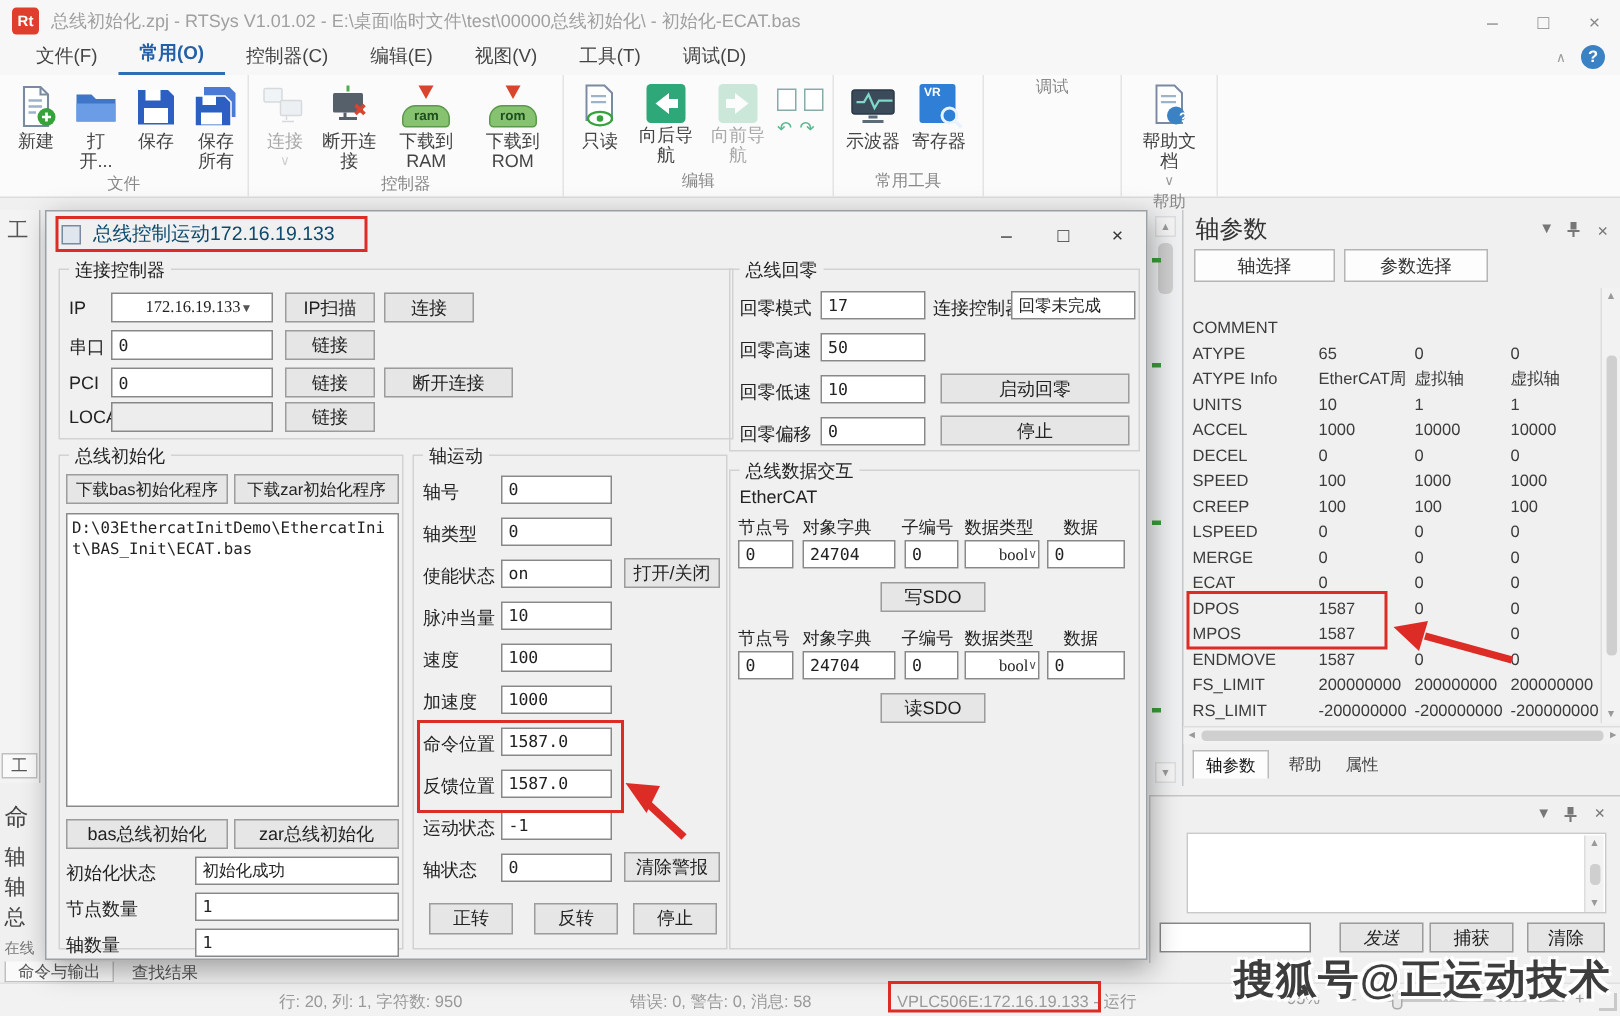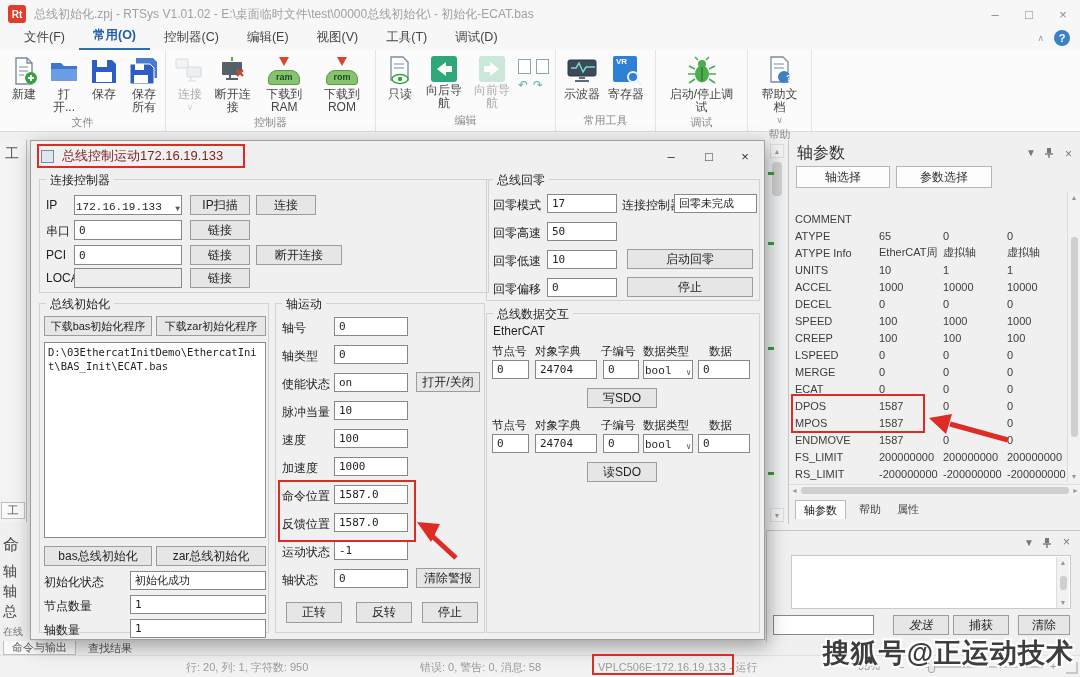--- a/index.html
+++ b/index.html
@@ -36,28 +36,28 @@
 .estop{position:absolute;right:8px;top:4px;width:118px;height:70px;background:#fff;border:1px solid #e2e2e2;border-radius:4px;box-shadow:0 1px 4px rgba(0,0,0,.12);display:flex;align-items:center;justify-content:center;gap:7px;}
 .octa{width:36px;height:36px;background:#cf2a20;clip-path:polygon(30% 0,70% 0,100% 30%,100% 70%,70% 100%,30% 100%,0 70%,0 30%);display:flex;align-items:center;justify-content:center;color:#fff;font-size:8px;font-weight:bold;}
 .estoplbl{font-size:14px;font-weight:bold;color:#333;}
 
 .btn{position:absolute;background:#e6e6e6;border:1px solid #9c9c9c;display:flex;align-items:center;justify-content:center;font-size:12px;color:#222;}
 .inp{position:absolute;background:#fff;border:1px solid #888;font-family:"DejaVu Sans Mono","Liberation Mono",monospace;font-size:11px;padding:1px 4px;color:#222;}
 .inp.dis{background:#ededed;}
 .lbl{position:absolute;font-size:12px;color:#222;white-space:nowrap;}
 .gb{position:absolute;border:1px solid #d2d2d2;}
 .leg{position:absolute;top:-8px;left:6px;background:#f0f0f0;padding:0 4px;font-size:12px;color:#222;}
-.combo{position:absolute;background:#fff;border:1px solid #888;display:flex;align-items:flex-end;font-family:Liberation Mono, monospace;font-size:11px;padding:1px 1px;color:#222;}
+.combo{position:absolute;background:#fff;border:1px solid #888;display:flex;align-items:center;font-family:Liberation Serif, serif;font-size:11px;padding:1px 22px;color:#222;}
 .combo .cv{flex:1;}
 .combo .ca{font-size:8px;color:#555;}
 
 .dialog{left:30px;top:140px;width:735px;height:500px;background:#f0f0f0;border:1px solid #9aa0a6;box-shadow:3px 6px 18px rgba(0,0,0,.35);z-index:30;}
 .dtitle{position:absolute;left:0;top:0;width:100%;height:30px;display:flex;align-items:center;}
 .dico{width:13px;height:13px;border:1px solid #7a8aa0;background:#dfe6ee;margin-left:10px;}
-.dtext{margin-left:8px;font-size:13px;color:#7f1d1d;}
+.dtext{margin-left:8px;font-size:13px;color:#0c4a6e;}
 .dctrl{position:absolute;top:0;height:30px;width:34px;display:flex;align-items:center;justify-content:center;color:#333;font-size:13px;}
 
 .panel{left:788px;top:140px;width:292px;height:384px;background:#f0f0f0;border-left:1px solid #c6c6c6;z-index:5;}
 .ptitle{position:absolute;left:8px;top:3px;font-size:16px;color:#333;}
 .pico{position:absolute;top:7px;color:#777;font-size:10px;}
 .selbtn{position:absolute;top:26px;height:22px;background:#fdfdfd;border:1px solid #b5b5b5;display:flex;align-items:center;justify-content:center;font-size:12px;}
 .thead{position:absolute;top:52px;height:18px;background:#fafafa;border-top:1px solid #d5d5d5;border-bottom:1px solid #cfcfcf;font-size:11px;color:#333;display:flex;align-items:center;}
 .tcell{border-right:1px solid #e0e0e0;height:100%;display:flex;align-items:center;padding-left:6px;}
 .trow{position:absolute;height:17px;font-size:11px;color:#3c3c3c;display:flex;align-items:center;}
 .tn{width:84px;padding-left:6px;}
@@ -275,34 +275,20 @@
               <path d="M10 10l5 5" stroke="#eaf2fb" stroke-width="2.4"></path>
             </svg>
         </span>
         <span>寄存器</span>
       </div>
     </div>
     <div class="rlabel">常用工具</div>
   </div>
 
   <div class="rgroup" style="left:656px;width:92px;">
-    <div class="rbtns" style="justify-content:center;">
-      <div class="rbtn">
-        <span class="icon30">
-            <svg width="30" height="30">
-              <path d="M11 4l-3-3M19 4l3-3" stroke="#4cae4f" stroke-width="1.6"></path>
-              <circle cx="15" cy="8" r="4" fill="#4cae4f"></circle>
-              <ellipse cx="15" cy="18" rx="7" ry="8.5" fill="#4cae4f"></ellipse>
-              <path d="M8 13L2 10M8 18H1M8 23l-6 4M22 13l6-3M22 18h7M22 23l6 4" stroke="#4cae4f" stroke-width="1.6"></path>
-              <path d="M15 11v14" stroke="#2e7d32" stroke-width="1.4"></path>
-            </svg>
-          </span>
-        <span>启动/停止调试</span>
-      </div>
-    </div>
     <div class="rlabel">调试</div>
   </div>
 
   <div class="rgroup" style="left:748px;width:64px;">
     <div class="rbtns" style="justify-content:center;">
       <div class="rbtn">
         <span class="icon30">
             <svg width="30" height="30">
               <path d="M6 1h12l5 5v20H6z" fill="#fff" stroke="#7a8aa0" stroke-width="1.3"></path>
               <path d="M9 8h10M9 12h10" stroke="#9fb3c8" stroke-width="1.5"></path>

